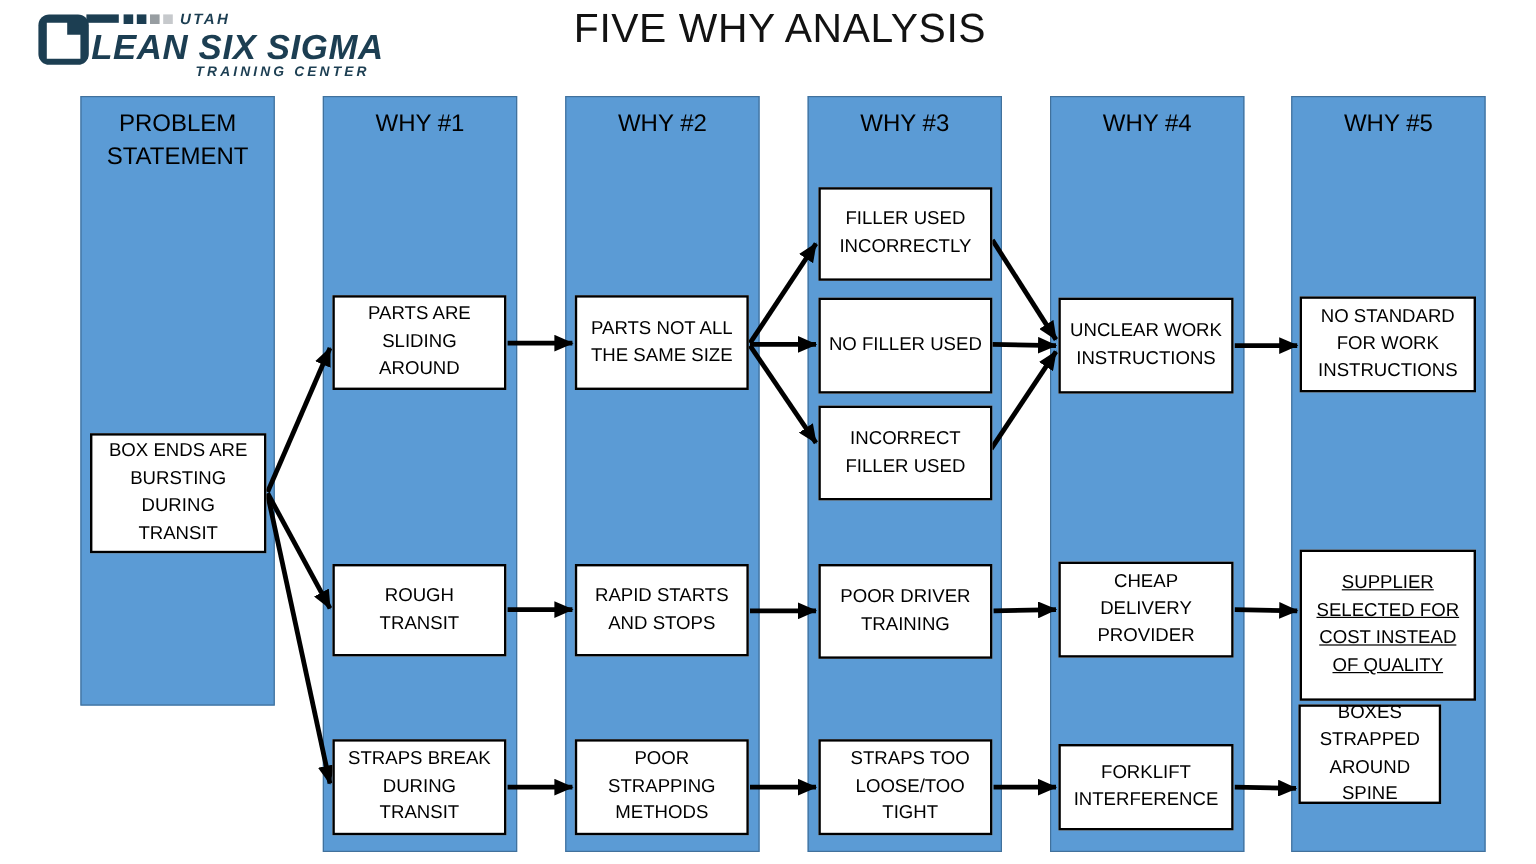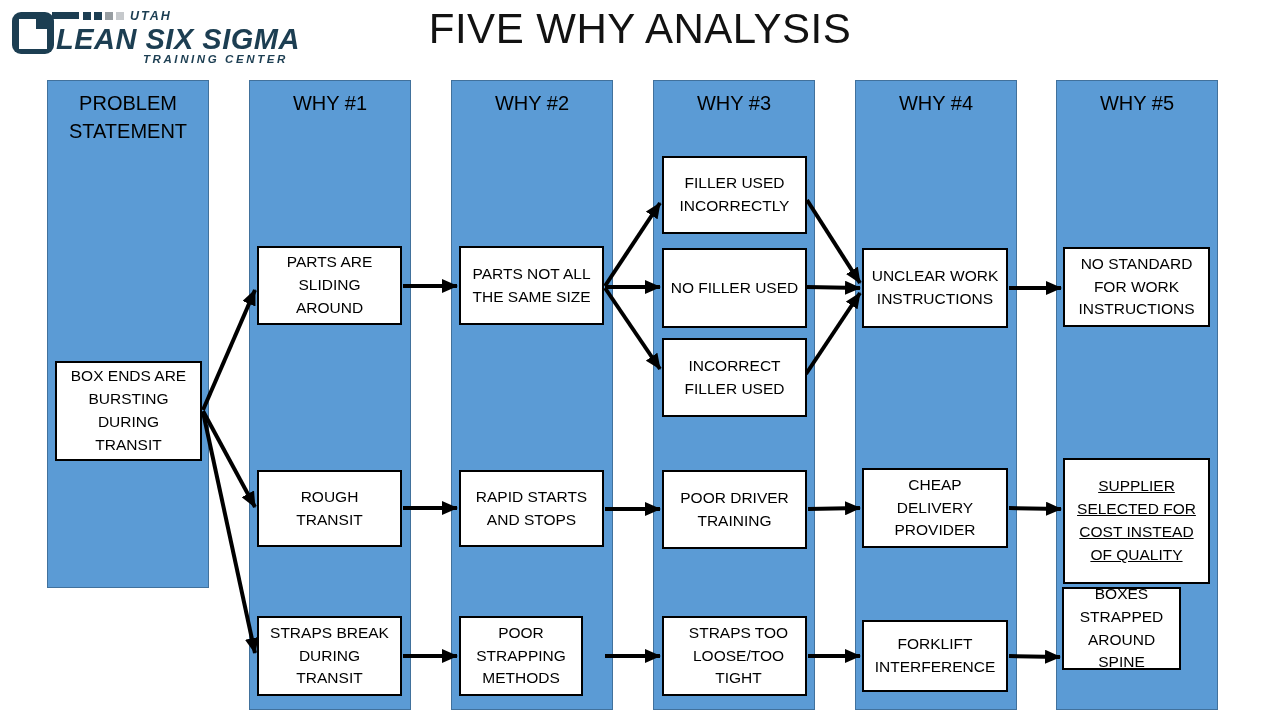--- a/index.html
+++ b/index.html
@@ -1,23 +1,23 @@
 <!DOCTYPE html>
 <html style="--column-fill: #5b9bd5; --column-border: #41719c; --box-fill: #ffffff; --box-border: #000000; --arrow: #000000;"><head>
 <meta charset="utf-8">
 <style>
   html,body{margin:0;padding:0;}
   body{
     width:1280px;height:720px;background:#ffffff;position:relative;overflow:hidden;
     font-family:"Liberation Sans",sans-serif;
   }
-  .canvas{position:absolute;inset:0;}
+  .canvas{position:absolute;inset:0;margin-left:20px;}
   .title{
     position:absolute;top:5px;left:50%;transform:translateX(-50%);
-    font-size:42px;font-weight:400;color:#121212;white-space:nowrap;letter-spacing:0.5px;
+    font-size:34px;font-weight:400;color:#121212;white-space:nowrap;letter-spacing:0.5px;
   }
   .logo{position:absolute;top:4px;left:8px;}
   .column{
     position:absolute;background:var(--column-fill,#5b9bd5);
     border:1px solid var(--column-border,#41719c);box-sizing:border-box;
     text-align:center;z-index:1;
   }
   .column-header{
     padding:8px 10px 0 10px;font-size:20px;line-height:1.4;color:#000;
   }
@@ -85,21 +85,21 @@
 AROUND</div>
       <div class="node" style="left: 257px; top: 470px; width: 145px; height: 77px; position: absolute;">ROUGH
 TRANSIT</div>
       <div class="node" style="left: 257px; top: 616px; width: 145px; height: 80px; position: absolute;">STRAPS BREAK
 DURING
 TRANSIT</div>
       <div class="node" style="left: 459px; top: 246px; width: 145px; height: 79px; position: absolute;">PARTS NOT ALL
 THE SAME SIZE</div>
       <div class="node" style="left: 459px; top: 470px; width: 145px; height: 77px; position: absolute;">RAPID STARTS
 AND STOPS</div>
-      <div class="node" style="left: 459px; top: 616px; width: 124px; height: 80px; position: absolute;">POOR
+      <div class="node" style="left: 459px; top: 616px; width: 145px; height: 80px; position: absolute;">POOR
 STRAPPING
 METHODS</div>
       <div class="node" style="left: 662px; top: 156px; width: 145px; height: 78px; position: absolute;">FILLER USED
 INCORRECTLY</div>
       <div class="node" style="left: 662px; top: 248px; width: 145px; height: 80px; position: absolute;">NO FILLER USED</div>
       <div class="node" style="left: 662px; top: 338px; width: 145px; height: 79px; position: absolute;">INCORRECT
 FILLER USED</div>
       <div class="node" style="left: 662px; top: 470px; width: 145px; height: 79px; position: absolute;">POOR DRIVER
 TRAINING</div>
       <div class="node" style="left: 662px; top: 616px; width: 145px; height: 80px; position: absolute; padding-left: 10px;">STRAPS TOO

